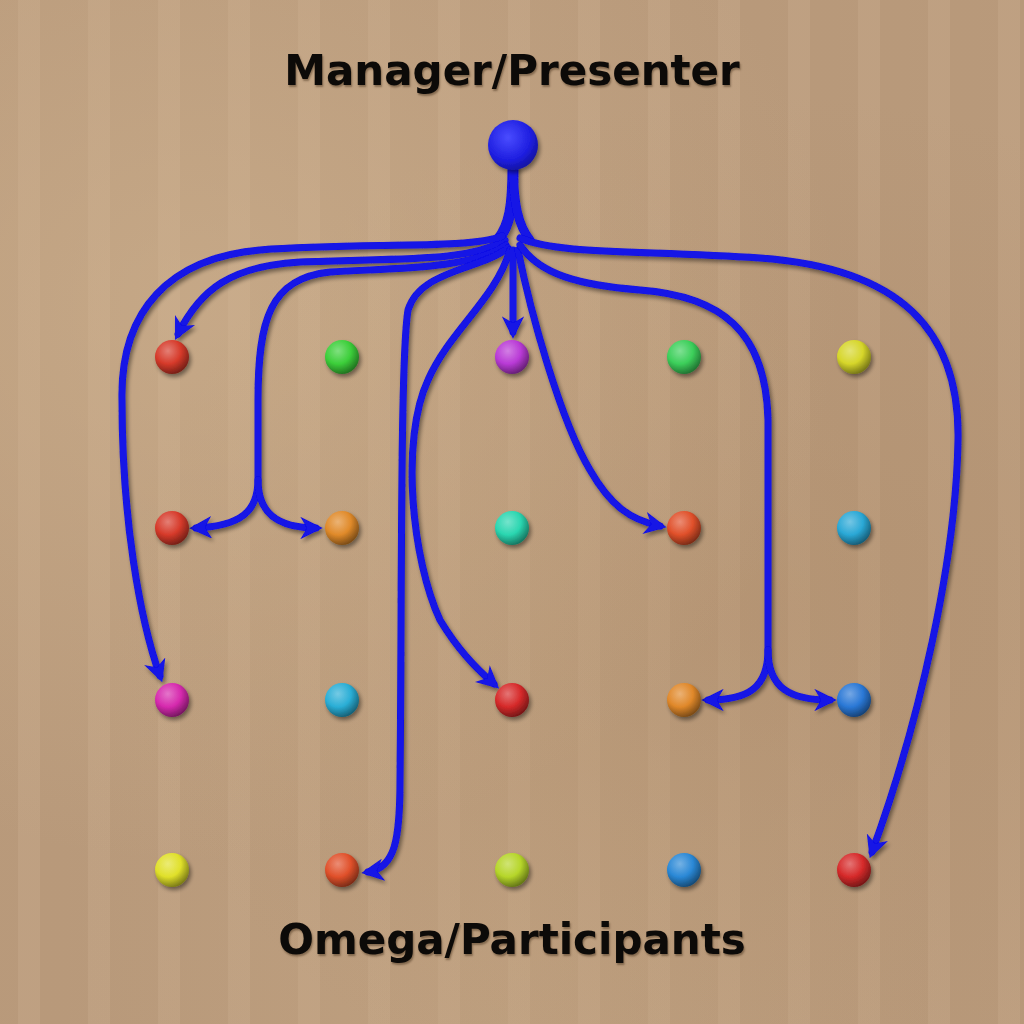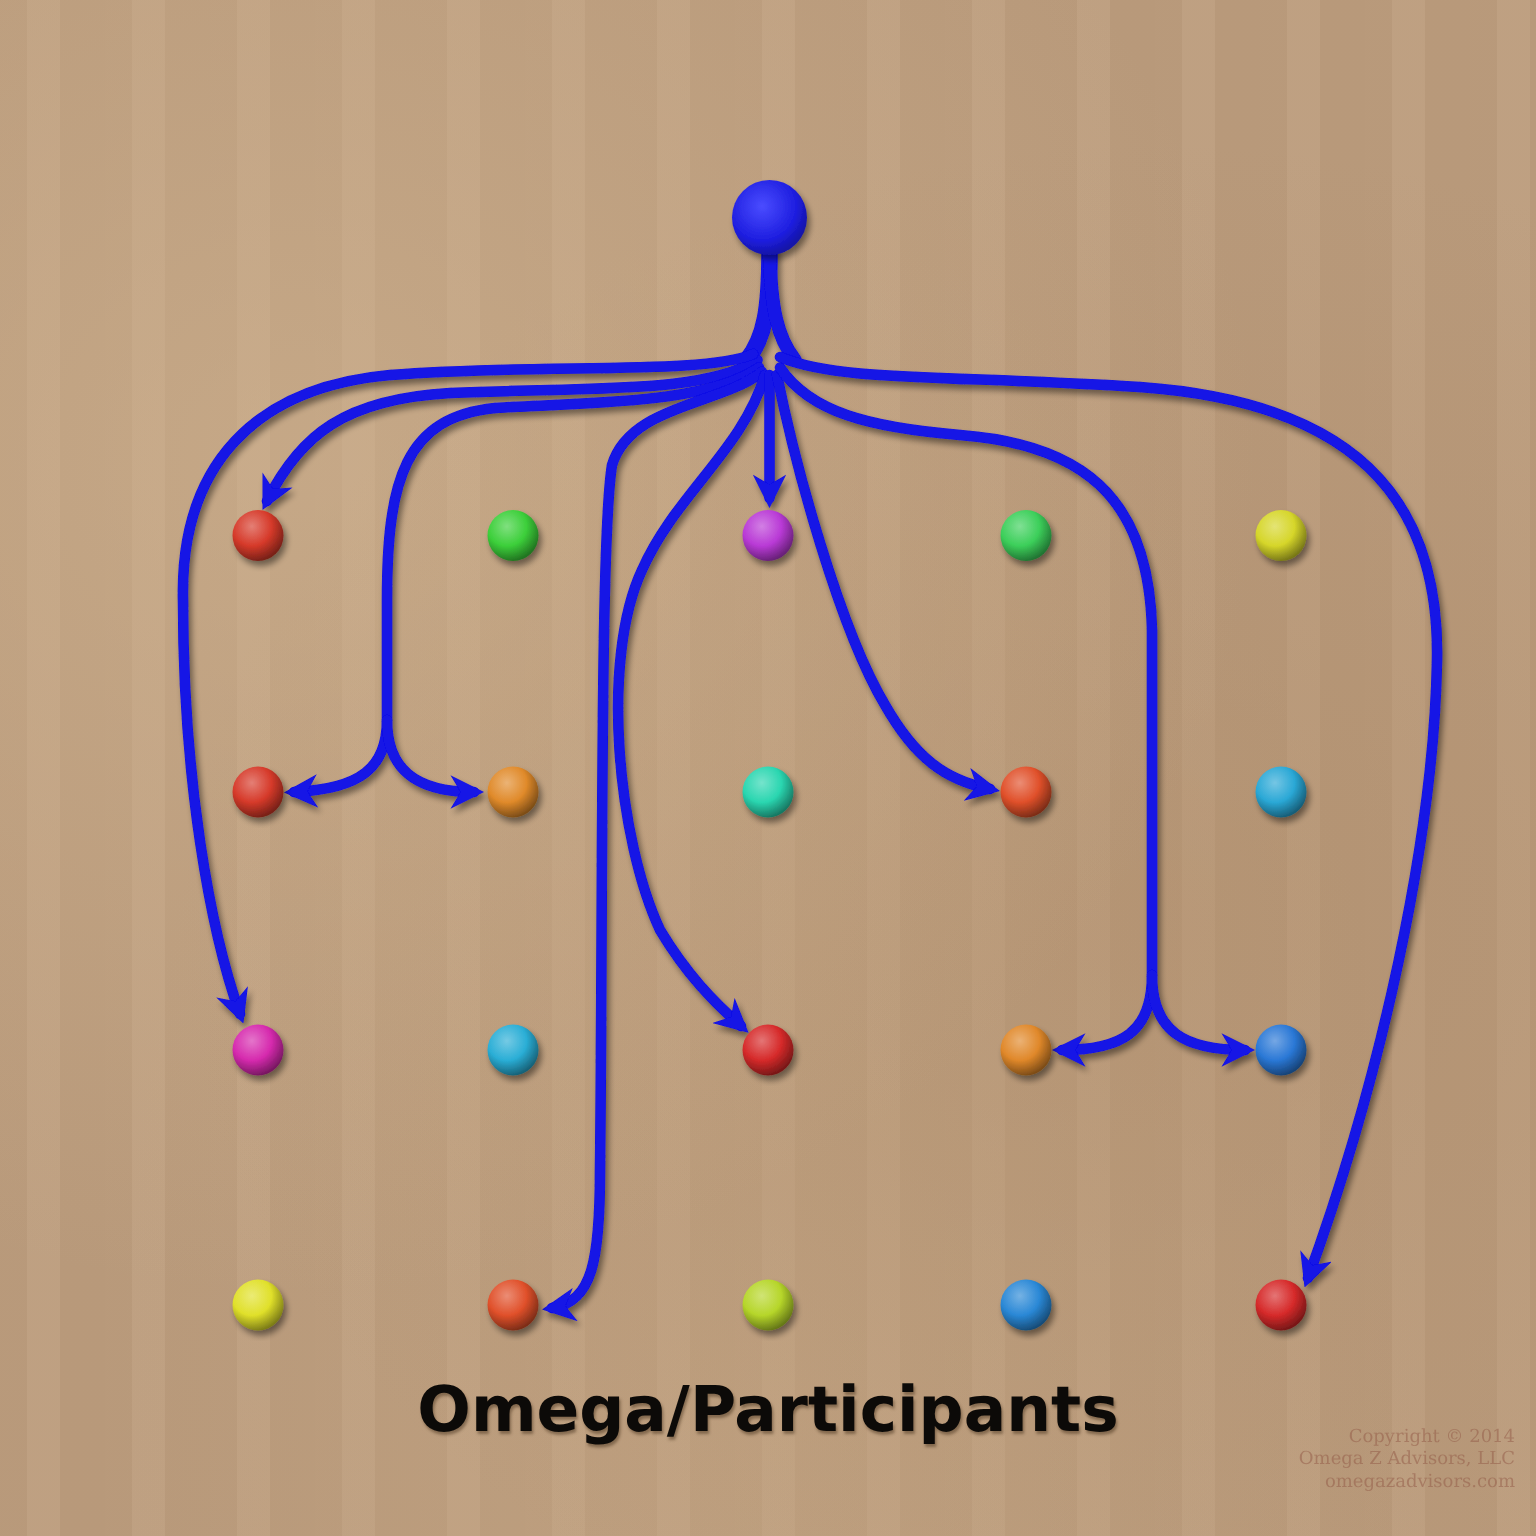--- a/index.html
+++ b/index.html
@@ -26,20 +26,21 @@
     position: absolute; right: 14px; top: 950px; width: 200px; text-align: right;
     font-family: "DejaVu Serif", serif; font-size: 12px; line-height: 15px;
     color: rgba(150,95,75,0.55);
   }
   .copyright div { white-space: nowrap; }
 </style>
 </head>
 <body>
 
 <div id="canvas">
+  <div id="title-top" class="title">Manager/Presenter</div>
 
   <svg width="1024" height="1024" viewBox="0 0 1024 1024">
     <defs>
       <filter id="shadow" x="-20%" y="-20%" width="140%" height="140%">
         <feGaussianBlur in="SourceAlpha" stdDeviation="2"></feGaussianBlur>
         <feOffset dx="2" dy="3" result="o"></feOffset>
         <feComponentTransfer>
             <feFuncA type="linear" slope="0.45"></feFuncA>
           </feComponentTransfer>
         <feMerge>
@@ -204,18 +205,13 @@
         <circle cx="512" cy="870" r="17" fill="url(#ng3_2)" filter="url(#shadow)"></circle>
         <circle cx="684" cy="870" r="17" fill="url(#ng3_3)" filter="url(#shadow)"></circle>
         <circle cx="854" cy="870" r="17" fill="url(#ng3_4)" filter="url(#shadow)"></circle>
       </g>
 
     <circle cx="513" cy="145" r="25" fill="url(#hubGrad)" filter="url(#shadow)"></circle>
   </svg>
 
   <div id="title-bottom" class="title">Omega/Participants</div>
 
-  <div class="copyright">
-    <div>Copyright © 2014</div>
-    <div>Omega Z Advisors, LLC</div>
-    <div>omegazadvisors.com</div>
-  </div>
 </div>
 
 </body></html>

